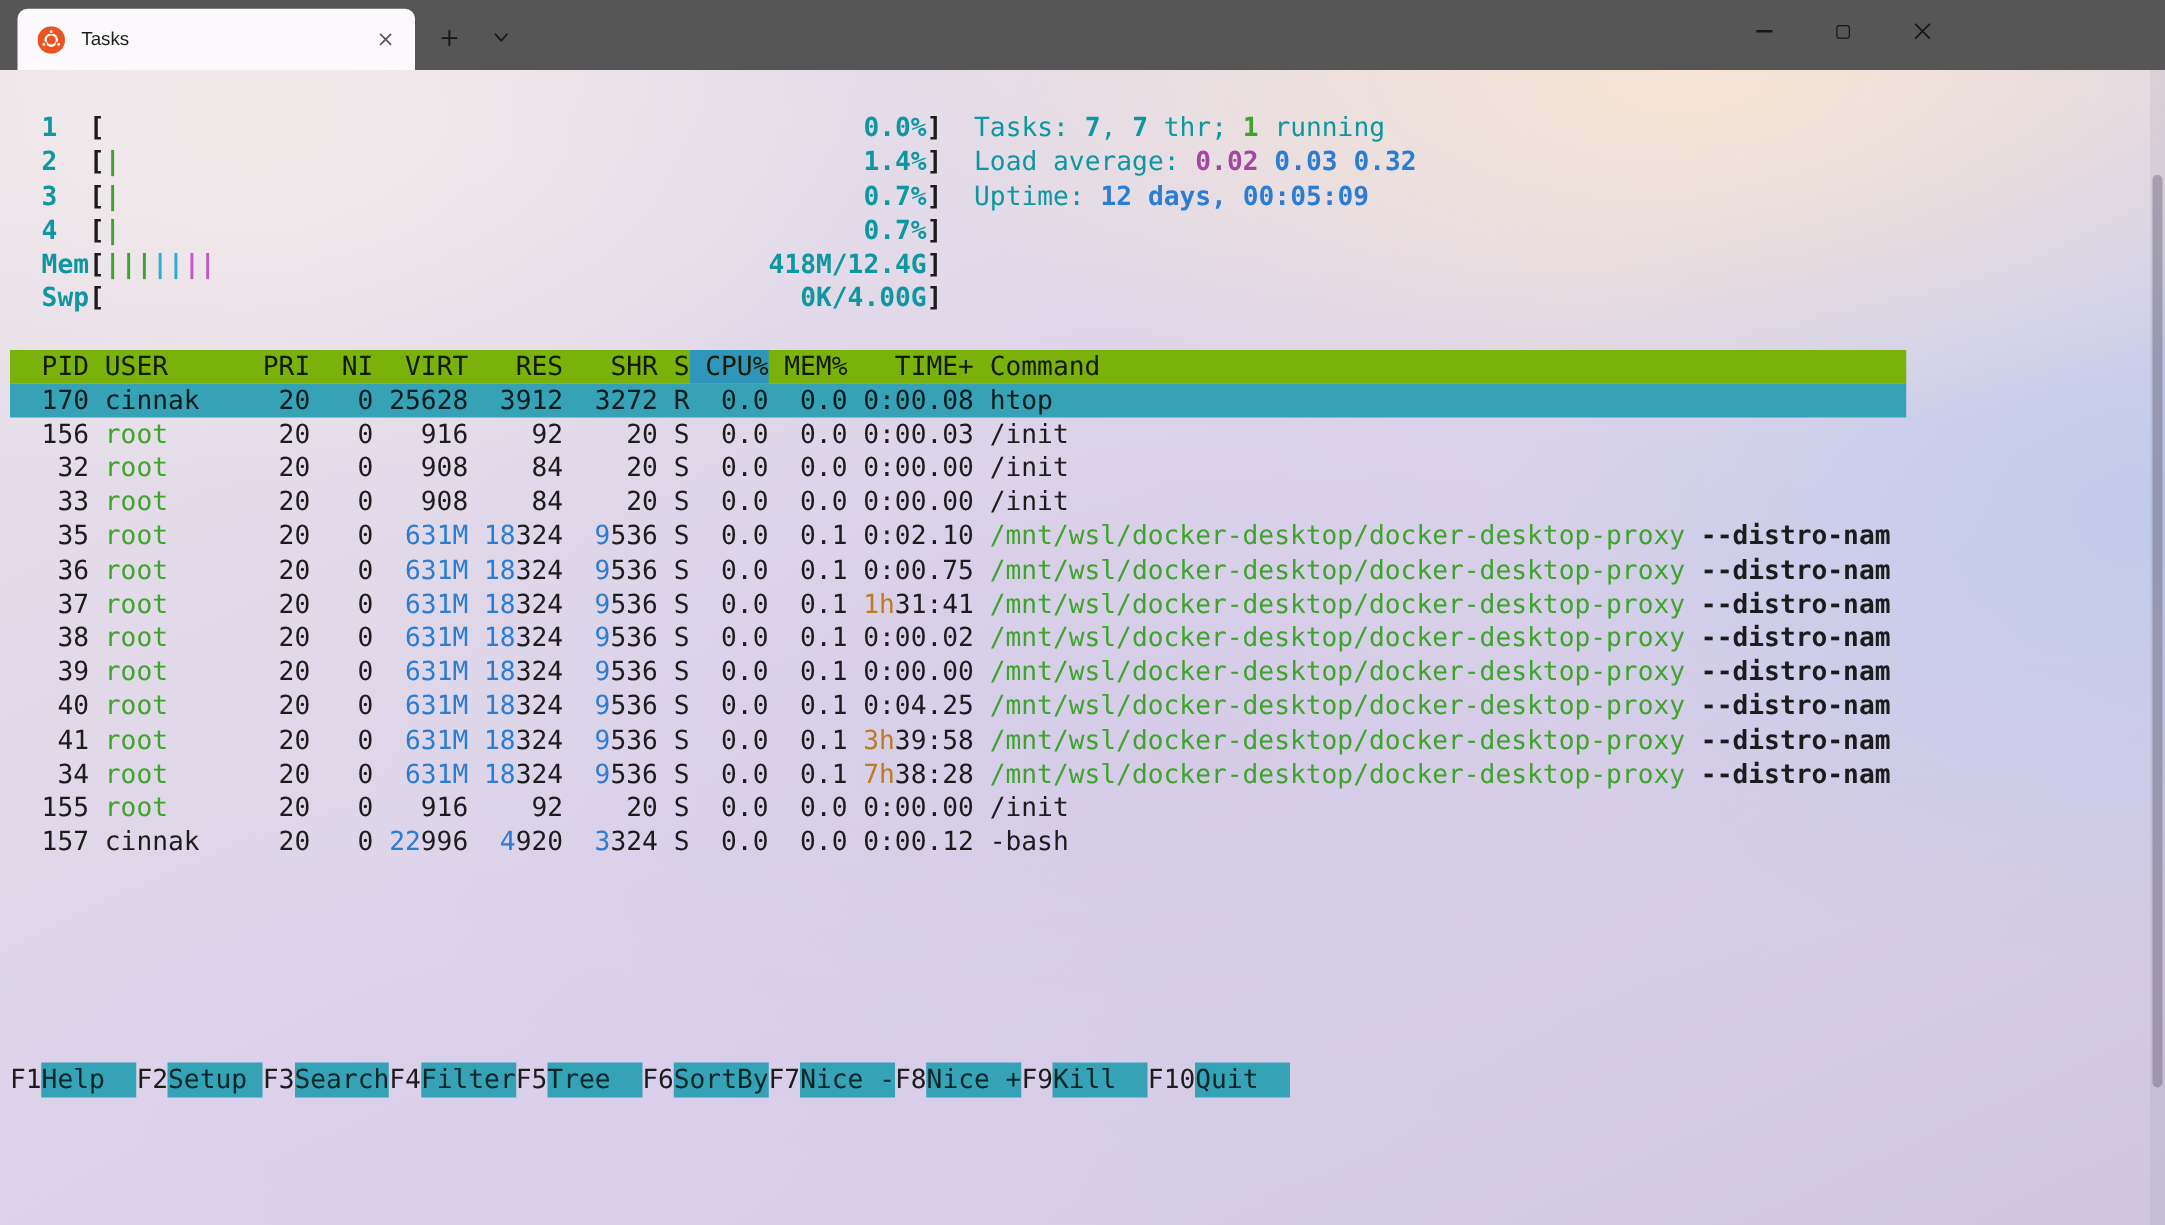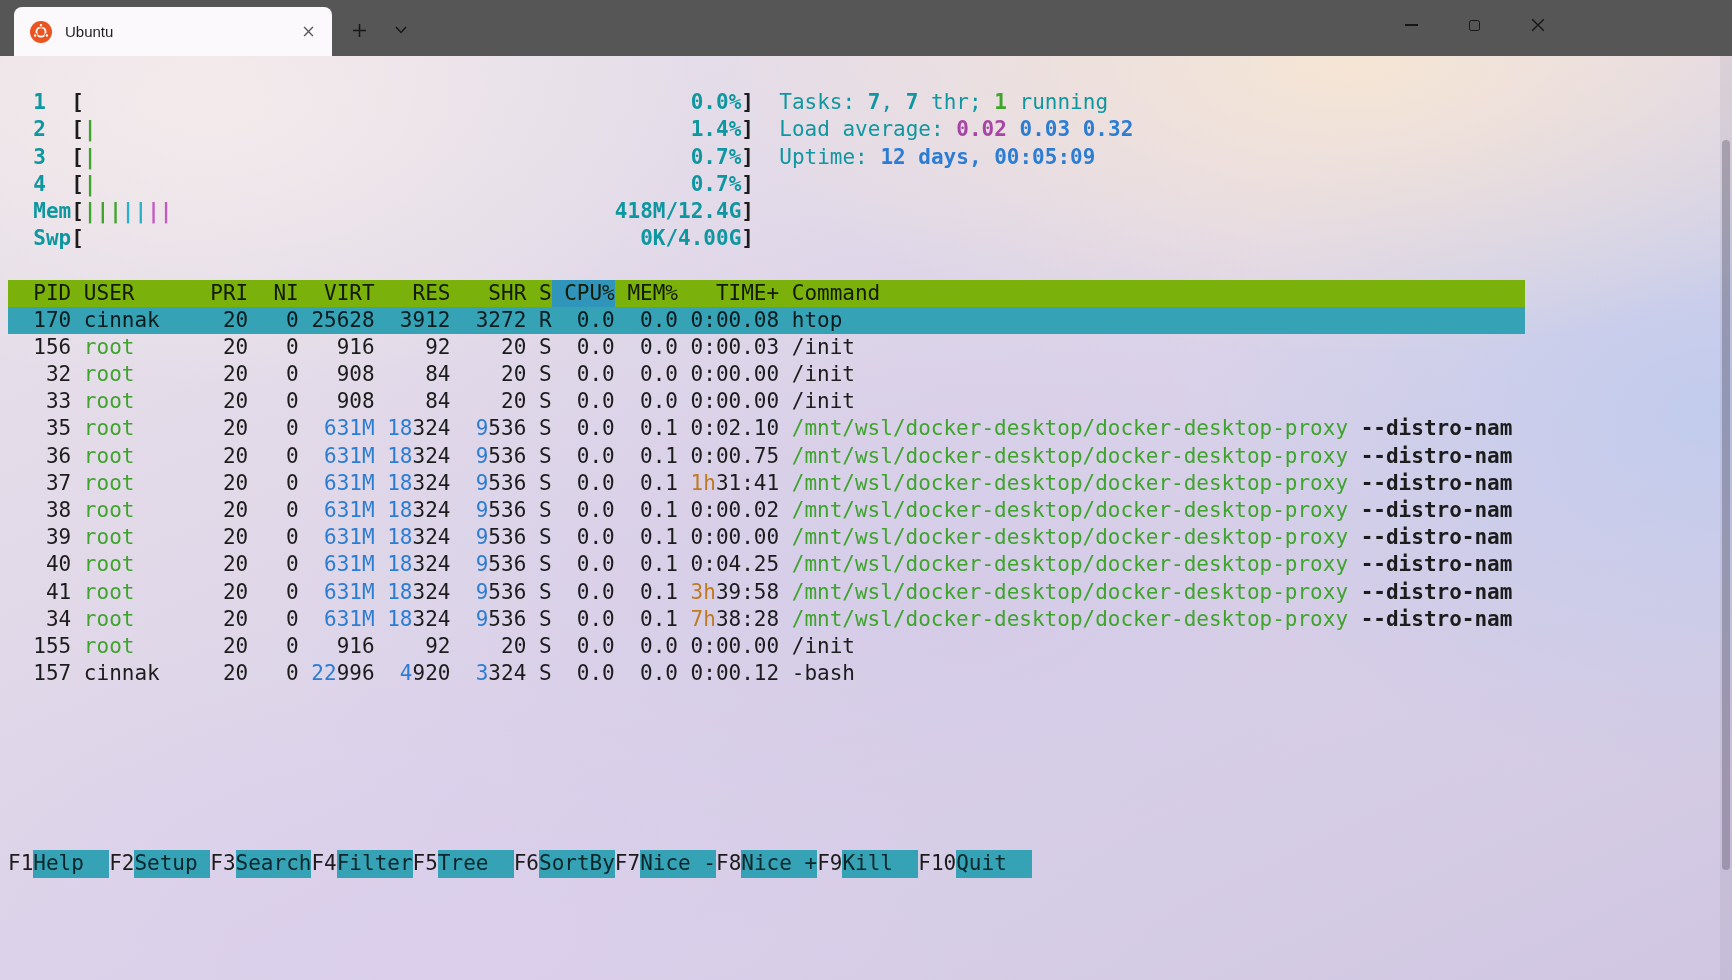--- a/index.html
+++ b/index.html
@@ -68,21 +68,21 @@
   <div class="tab">
     <span class="tab-logo">
       <svg width="22" height="22" viewBox="0 0 24 24">
         <circle cx="12" cy="12" r="12" fill="#E95420"></circle>
         <circle cx="12" cy="12" r="5" fill="none" stroke="#ffffff" stroke-width="2"></circle>
         <circle cx="12" cy="4.6" r="2" fill="#ffffff" stroke="#E95420" stroke-width="1.3"></circle>
         <circle cx="5.6" cy="15.7" r="2" fill="#ffffff" stroke="#E95420" stroke-width="1.3"></circle>
         <circle cx="18.4" cy="15.7" r="2" fill="#ffffff" stroke="#E95420" stroke-width="1.3"></circle>
       </svg>
     </span>
-    <span class="tab-title">Ubuntu</span>
+    <span class="tab-title">Tasks</span>
     <span class="tab-close">
       <svg width="11" height="11" viewBox="0 0 10 10">
         <path d="M1 1 L9 9 M9 1 L1 9" stroke="#5a5a5a" stroke-width="1.3" fill="none"></path>
       </svg>
     </span>
   </div>
   <div class="tb-btn new-tab">
     <svg width="13" height="13" viewBox="0 0 12 12">
       <path d="M6 0 V12 M0 6 H12" stroke="#161616" stroke-width="1.4" fill="none"></path>
     </svg>

